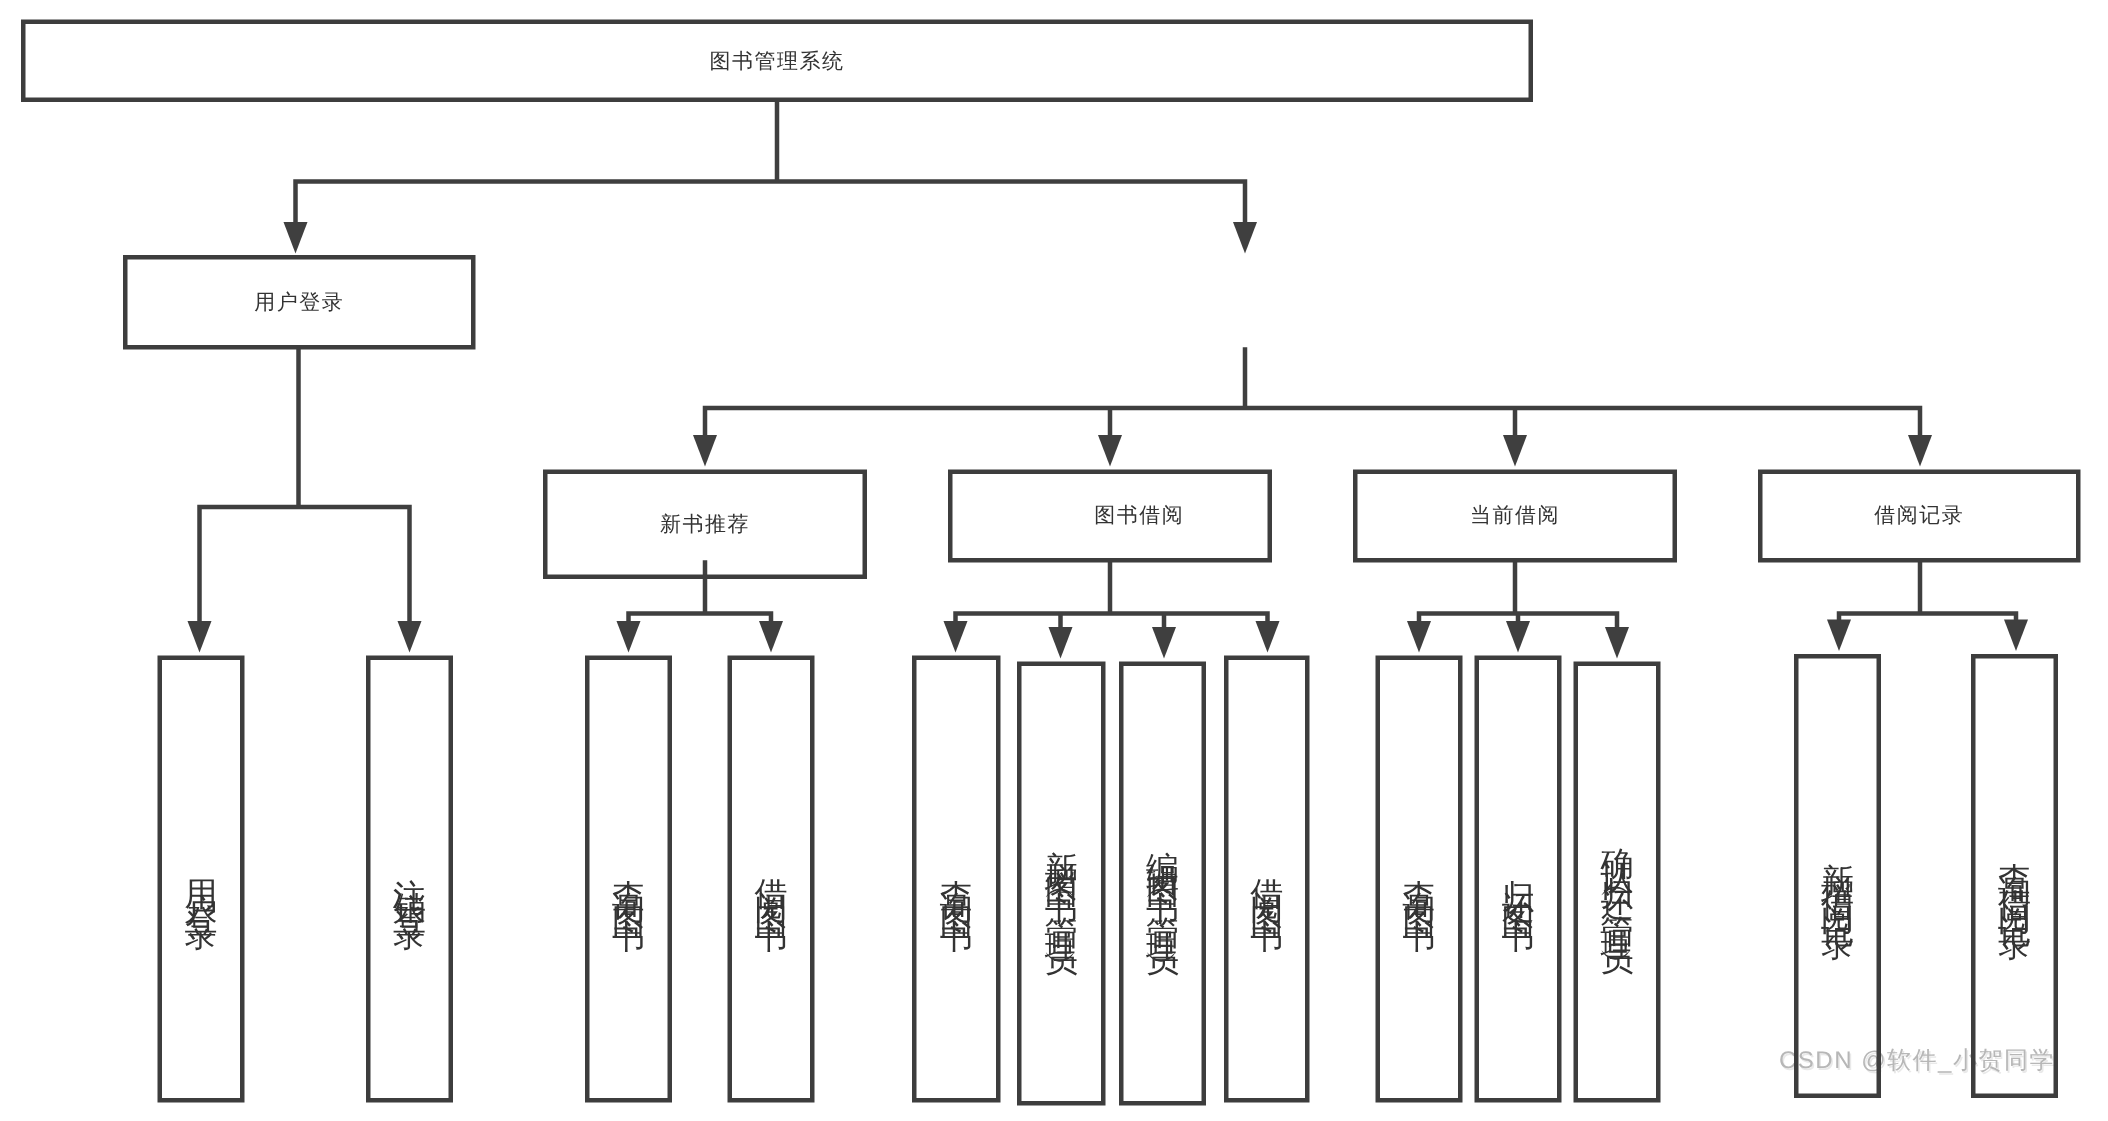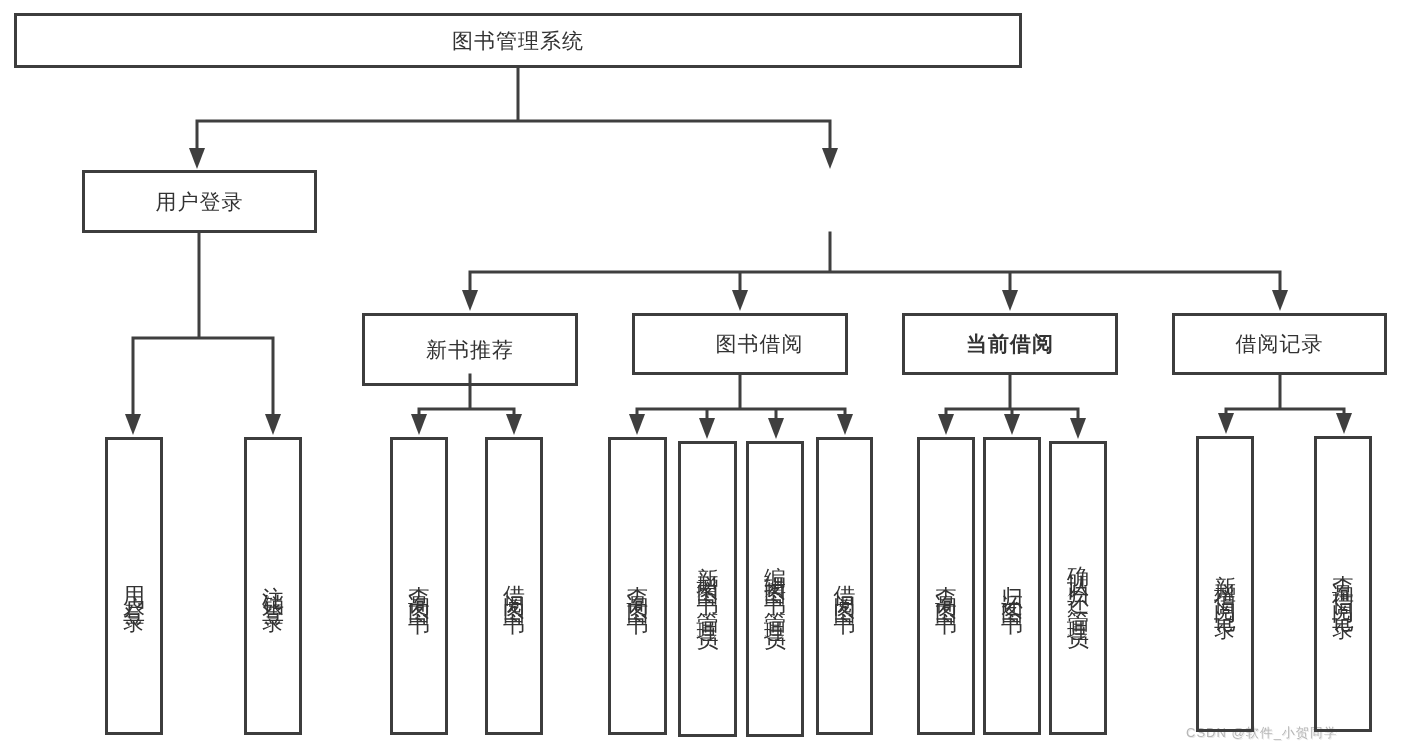--- a/index.html
+++ b/index.html
@@ -26,39 +26,39 @@
     position: absolute;
     box-sizing: border-box;
     border: 3px solid #3d3d3d;
     background: transparent;
     display: flex;
     align-items: center;
     justify-content: center;
     color: #333333;
   }
   .hnode {
-    font-size: 21px;
+    font-size: 14px;
     letter-spacing: 1px;
     white-space: nowrap;
   }
   .vnode {
     writing-mode: vertical-rl;
     text-orientation: mixed;
     font-size: 22px;
     letter-spacing: 9px;
     line-height: 1;
   }
   .vnode span {
     display: inline-block;
   }
   .watermark {
     position: absolute;
     left: 1186px;
-    top: 724px;
-    font-size: 13px;
+    top: 697px;
+    font-size: 16px;
     letter-spacing: 1px;
     color: #b7b7b7;
     text-shadow: 1px 1px 0 #e9e9e9;
     white-space: nowrap;
   }
 </style>
 </head>
 <body>
 
 <div class="canvas">
@@ -112,21 +112,21 @@
   <div class="node hnode" style="left:82px; top:170px; width:235px; height:63px;">
     <span>用户登录</span>
   </div>
 
   <div class="node hnode" style="left:362px; top:313px; width:216px; height:73px;">
     <span>新书推荐</span>
   </div>
   <div class="node hnode" style="left:632px; top:313px; width:216px; height:62px;padding-left:39px;">
     <span>图书借阅</span>
   </div>
-  <div class="node hnode" style="left:902px; top:313px; width:216px; height:62px;font-weight:bold;">
+  <div class="node hnode" style="left:902px; top:313px; width:216px; height:62px;">
     <span>当前借阅</span>
   </div>
   <div class="node hnode" style="left:1172px; top:313px; width:215px; height:62px;">
     <span>借阅记录</span>
   </div>
 
   <div class="node vnode" style="left:105px; top:437px; width:58px; height:298px;">
     <span>用户登录</span>
   </div>
   <div class="node vnode" style="left:244px; top:437px; width:58px; height:298px;">

